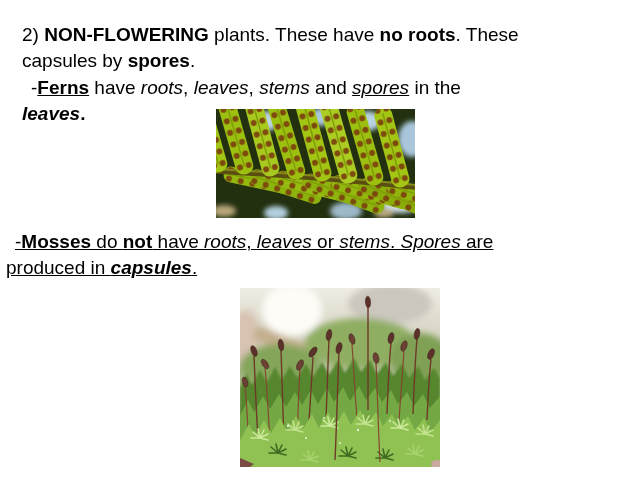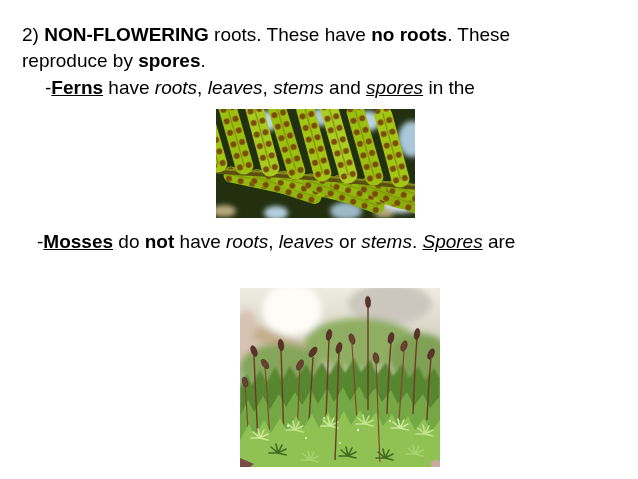--- a/index.html
+++ b/index.html
@@ -12,40 +12,41 @@
   }
   .para { position:absolute; }
   .line { height:26px; line-height:26px; white-space:pre; }
   .indent { padding-left:9px; }
   .b  { font-weight:bold; }
   .i  { font-style:italic; }
   .bi { font-weight:bold; font-style:italic; }
   .bu { font-weight:bold; text-decoration:underline; }
   .iu { font-style:italic; text-decoration:underline; }
   #p1 { left:22px; top:22px; }
-  #p2 { left:36px; top:75px; }
-  #p3 { left:28px; top:229px; }
+  #p2 { left:22px; top:75px; }
+  #p3 { left:6px; top:229px;text-decoration:underline; }
   #fern-photo { position:absolute; left:216px; top:109px; width:199px; height:109px; }
   #moss-photo { position:absolute; left:240px; top:288px; width:200px; height:179px; }
   .stalk   { stroke:#6e3a28; stroke-width:1.4; fill:none; }
   .stalk2  { stroke:#844830; stroke-width:1.2; fill:none; }
   .capsule { fill:#5c3129; stroke:#3b211b; stroke-width:0.5; }
   .capsule2{ fill:#6d4034; stroke:#3b211b; stroke-width:0.5; }
   .vein { stroke:#7f9c08; stroke-width:1.4; }
 </style>
 </head>
 <body>
 
 <div id="p1" class="para">
-  <div class="line"><span>2) </span><span class="b">NON-FLOWERING</span><span> roots. These have </span><span class="b">no roots</span><span>. These</span></div>
-  <div class="line"><span>reproduce by </span><span class="b">spores</span><span>.</span></div>
+  <div class="line"><span>2) </span><span class="b">NON-FLOWERING</span><span> plants. These have </span><span class="b">no roots</span><span>. These</span></div>
+  <div class="line"><span>capsules by </span><span class="b">spores</span><span>.</span></div>
 </div>
 
 <div id="p2" class="para">
   <div class="line indent"><span>-</span><span class="bu">Ferns</span><span> have </span><span class="i">roots</span><span>, </span><span class="i">leaves</span><span>, </span><span class="i">stems</span><span> and </span><span class="iu">spores</span><span> in the</span></div>
+  <div class="line"><span class="bi">leaves</span><span class="b">.</span></div>
 </div>
 
 <svg id="fern-photo" viewBox="0 0 199 109" role="img" aria-label="fern frond underside with rows of brown spore dots (sori)">
   <defs>
     <pattern id="sori" width="9" height="12" patternUnits="userSpaceOnUse">
       <circle cx="4.5" cy="6" r="3" fill="#7b430e" opacity="0.95"></circle>
     </pattern>
     <filter id="soft" x="-40%" y="-40%" width="180%" height="180%">
         <feGaussianBlur stdDeviation="2.5"></feGaussianBlur>
       </filter>
@@ -142,20 +143,21 @@
     <g transform="translate(186,76) rotate(-15)">
         <rect x="-9" y="-80" width="18" height="82" rx="8" fill="#a3c513"></rect>
         <line class="vein" x1="0" y1="-6" x2="0" y2="-74"></line>
         <rect x="-9" y="-80" width="18" height="82" rx="8" fill="url(#sori)"></rect>
       </g>
   </g>
 </svg>
 
 <div id="p3" class="para">
   <div class="line indent"><span>-</span><span class="bu">Mosses</span><span> do </span><span class="b">not</span><span> have </span><span class="i">roots</span><span>, </span><span class="i">leaves</span><span> or </span><span class="i">stems</span><span>. </span><span class="iu">Spores</span><span> are</span></div>
+  <div class="line"><span>produced in </span><span class="bi">capsules</span><span>.</span></div>
 </div>
 
 <svg id="moss-photo" viewBox="0 0 200 179" role="img" aria-label="green moss with brown spore capsules on thin stalks">
   <defs>
     <linearGradient id="mossbg" x1="0" y1="0" x2="0" y2="1">
       <stop offset="0" stop-color="#efece2"></stop>
       <stop offset="0.28" stop-color="#d6d3c4"></stop>
       <stop offset="0.55" stop-color="#9cb07e"></stop>
       <stop offset="1" stop-color="#7da058"></stop>
     </linearGradient>

